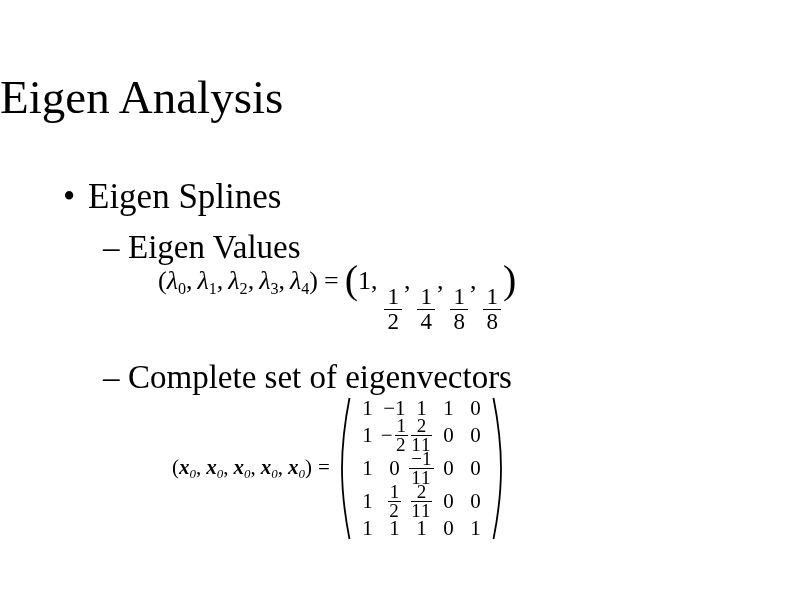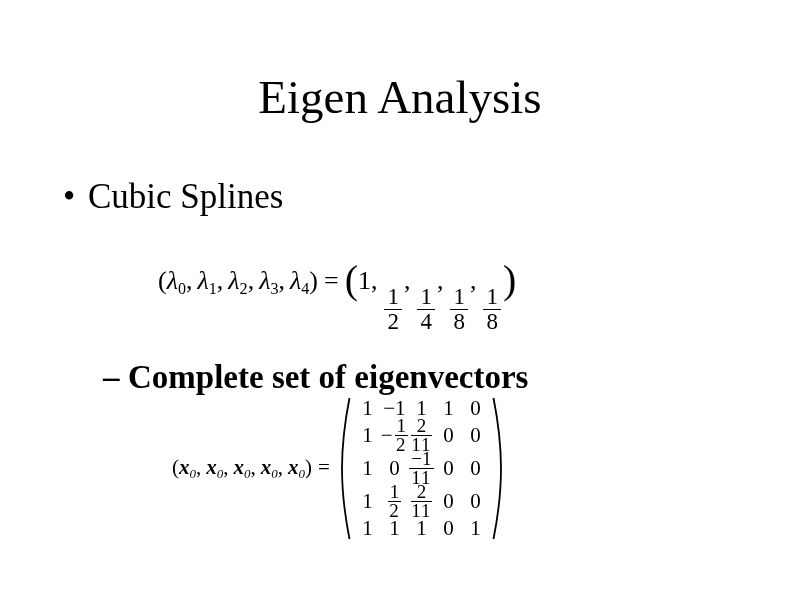--- a/index.html
+++ b/index.html
@@ -3,27 +3,27 @@
 <meta charset="utf-8">
 <style>
   html,body { margin:0; padding:0; background:#ffffff; }
   .slide {
     position:relative; width:800px; height:600px; background:#ffffff;
     color:#000; font-family:"Liberation Serif","DejaVu Serif",serif;
     overflow:hidden;
   }
   .title {
     position:absolute; top:74px; left:0; width:800px;
-    text-align:center; font-size:47px; line-height:1; white-space:nowrap;
+    text-align:left; font-size:47px; line-height:1; white-space:nowrap;
   }
   .bullet { position:absolute; line-height:1; white-space:nowrap; }
   .b1 { left:63px; top:179px; font-size:35px; }
   .sub { font-size:33px; }
   .s1 { left:103px; top:231px; }
-  .s2 { left:103px; top:361px;font-weight:bold; }
+  .s2 { left:103px; top:361px; }
   .marker { display:inline-block; width:25px; }
 
   
   .eq { position:absolute; white-space:nowrap; }
   .eq1 { left:158px; top:268px; font-size:26px; line-height:26px; }
   .eq2 { left:172px; top:396px; font-size:21px; line-height:21px; }
   .gl { font-style:italic; }                       
   .bx { font-weight:bold; font-style:italic; }     
   .eq sub { font-size:0.62em; vertical-align:-0.28em; }
   .eq2 sub { font-style:italic; }
@@ -58,22 +58,23 @@
   .mparen { width:12px; }
   .mparen svg { display:block; width:12px; height:145px; }
 </style>
 </head>
 <body>
 
 <div class="slide">
 
   <div class="title">Eigen Analysis</div>
 
-  <div class="bullet b1"><span class="marker">•</span><span>Cubic Splines</span></div>
+  <div class="bullet b1"><span class="marker">•</span><span>Eigen Splines</span></div>
 
+  <div class="bullet sub s1"><span class="marker">–</span><span>Eigen Values</span></div>
 
   <div class="eq eq1"><span><span>(</span><span class="gl">λ</span><sub>0</sub><span class="cm">,</span><span class="gl">λ</span><sub>1</sub><span class="cm">,</span><span class="gl">λ</span><sub>2</sub><span class="cm">,</span><span class="gl">λ</span><sub>3</sub><span class="cm">,</span><span class="gl">λ</span><sub>4</sub><span>)</span></span><span class="eqs">=</span><span><span class="pmed">(</span><span>1</span><span class="cm">,</span><span class="frac">
           <span class="num">1</span>
           <span class="den">2</span>
         </span><span class="cm">,</span><span class="frac">
           <span class="num">1</span>
           <span class="den">4</span>
         </span><span class="cm">,</span><span class="frac">
           <span class="num">1</span>
           <span class="den">8</span>

